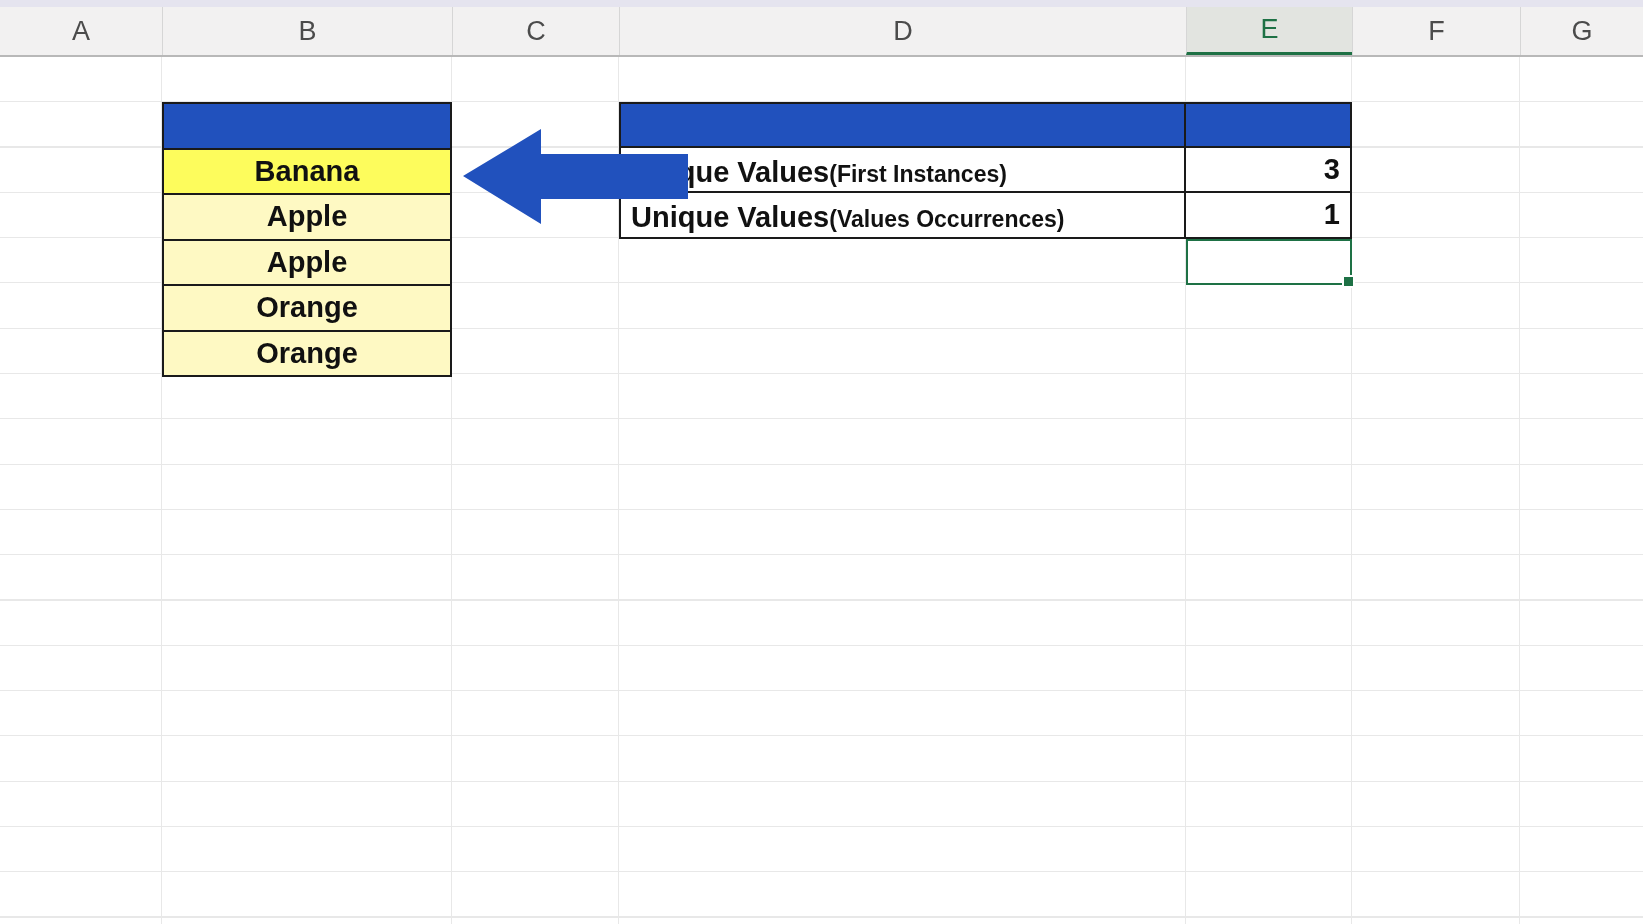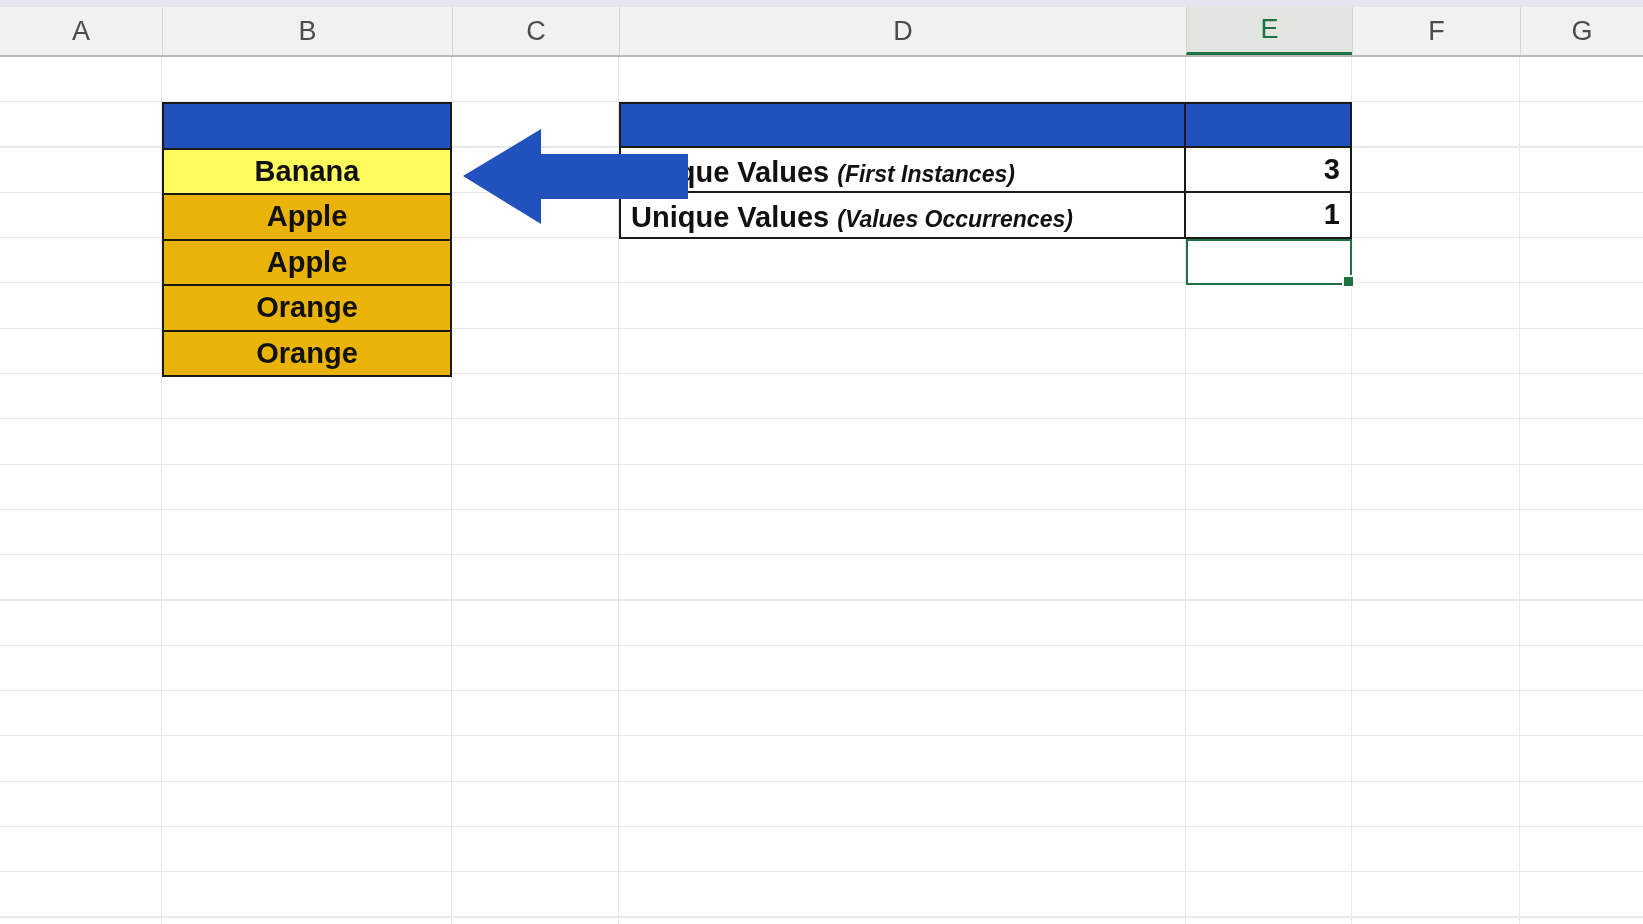--- a/index.html
+++ b/index.html
@@ -25,32 +25,32 @@
   
   .grid{position:absolute;left:0;top:57px;width:1643px;height:867px;
     background-image:repeating-linear-gradient(to bottom,transparent 0px,transparent 44.1px,#e8e8e8 44.1px,#e8e8e8 45.3px);}
   .vline{position:absolute;top:57px;bottom:0;width:1px;background:#e8e8e8;}
   .vl-1{left:161px;} .vl-2{left:451px;} .vl-3{left:618px;} .vl-4{left:1185px;} .vl-5{left:1351px;} .vl-6{left:1519px;}
   
   .fruit-table{position:absolute;left:162px;top:102px;width:290px;height:275px;
     border:2px solid #1a1a1a;box-sizing:border-box;display:flex;flex-direction:column;background:#fff;}
   .fruit-row{flex:1;display:flex;align-items:center;justify-content:center;
     border-bottom:2px solid #1a1a1a;box-sizing:border-box;
-    font-size:29px;font-weight:700;color:#111;background:#eab308;}
+    font-size:29px;font-weight:700;color:#111;background:#fef9c3;}
   .fruit-row.last{border-bottom:none;}
   .fruit-row.header{border-bottom:2px solid #1a1a1a;}
   
   .summary-table{position:absolute;left:619px;top:102px;width:733px;height:137px;
     border:2px solid #1a1a1a;box-sizing:border-box;display:grid;
     grid-template-columns:565px 1fr;grid-template-rows:1fr 1fr 1fr;background:#fff;}
   .sg{box-sizing:border-box;display:flex;align-items:center;background:#fff;}
   .sg.bR{border-right:2px solid #1a1a1a;}
   .sg.bB{border-bottom:2px solid #1a1a1a;}
   .sum-label{padding-left:10px;font-size:29px;font-weight:700;color:#111;white-space:nowrap;align-items:baseline;padding-top:8px;}
-  .sum-label .note{font-size:23px;margin-left:8px;font-style:italic;}
+  .sum-label .note{font-size:23px;}
   .sum-value{justify-content:flex-end;padding-right:10px;font-size:29px;font-weight:700;color:#111;}
   
   .sel-cell{position:absolute;left:1186px;top:239px;width:166px;height:46px;
     border:2px solid #1e7145;box-sizing:border-box;background:#fff;}
   .fill-handle{position:absolute;right:-5px;bottom:-5px;width:9px;height:9px;
     background:#1e7145;border:2px solid #ffffff;box-sizing:content-box;}
   
   .arrow-wrap{position:absolute;left:456px;top:125px;width:236px;height:104px;z-index:5;}
 </style>
 </head>

